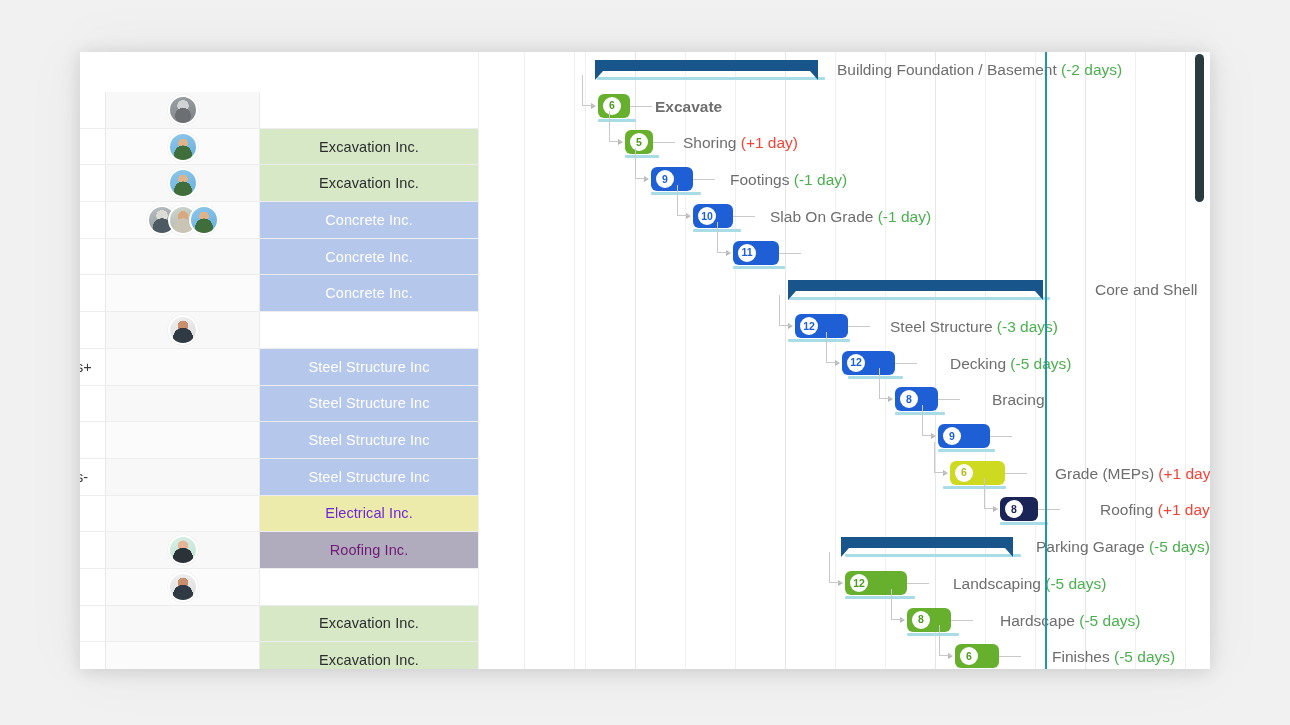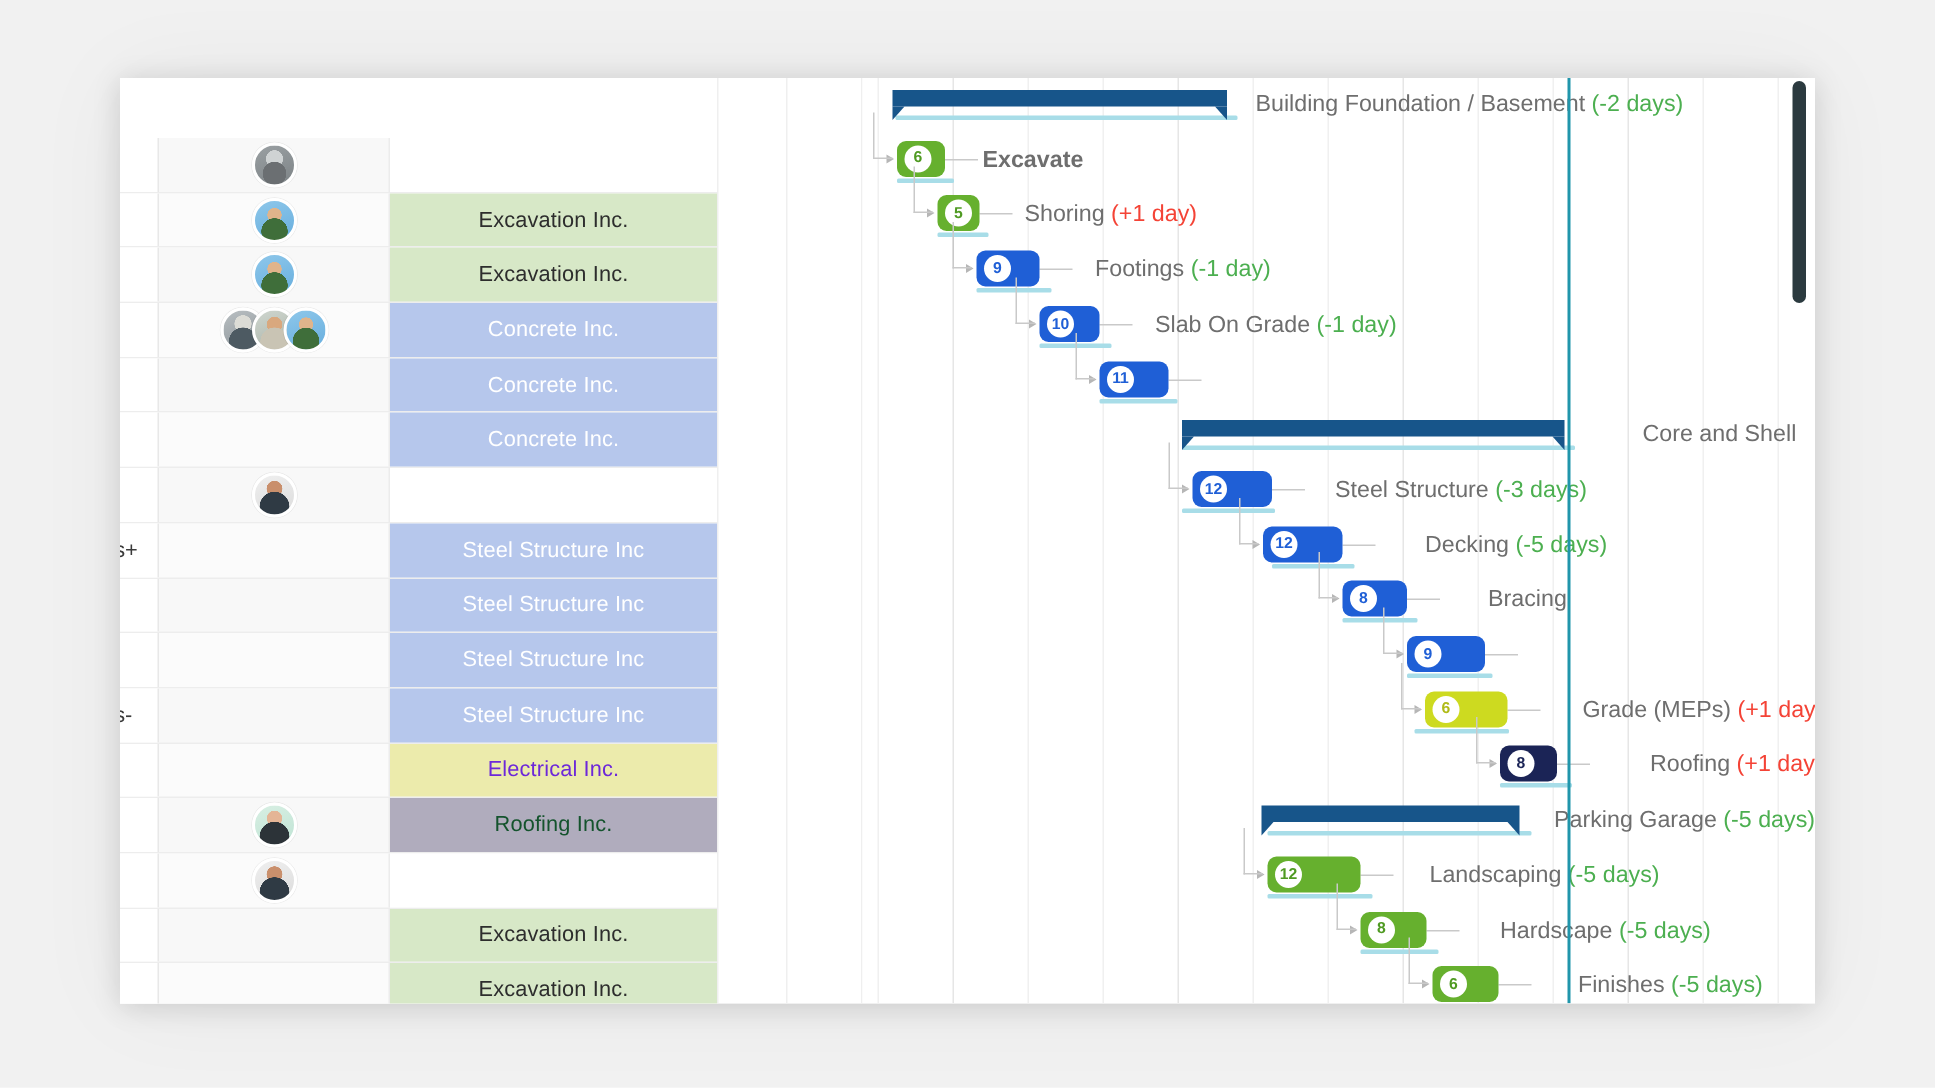--- a/index.html
+++ b/index.html
@@ -313,21 +313,21 @@
         <div class="col-avatars"></div>
         <div class="col-company" style="background: rgb(236, 235, 172); color: #6d28d9;">Electrical Inc.</div>
       </div>
       <div class="grid-row">
         <div class="col-pred">4</div>
         <div class="col-avatars">
           <div class="avatar-stack">
             <div class="avatar av-f"></div>
           </div>
         </div>
-        <div class="col-company" style="background: rgb(176, 172, 189); color: #14532d; text-align: center;">Roofing Inc.</div>
+        <div class="col-company" style="background: rgb(176, 172, 189); color: #701a75; text-align: center;">Roofing Inc.</div>
       </div>
       <div class="grid-row alt">
         <div class="col-pred"></div>
         <div class="col-avatars">
           <div class="avatar-stack">
             <div class="avatar av-e"></div>
           </div>
         </div>
         <div class="col-company empty" style="background: rgb(255, 255, 255); color: rgb(45, 45, 45);"></div>
       </div>

